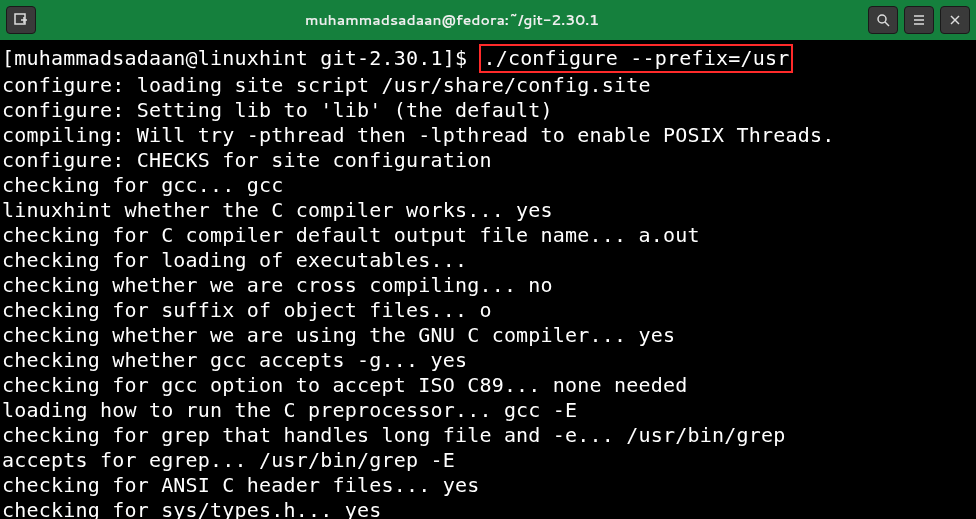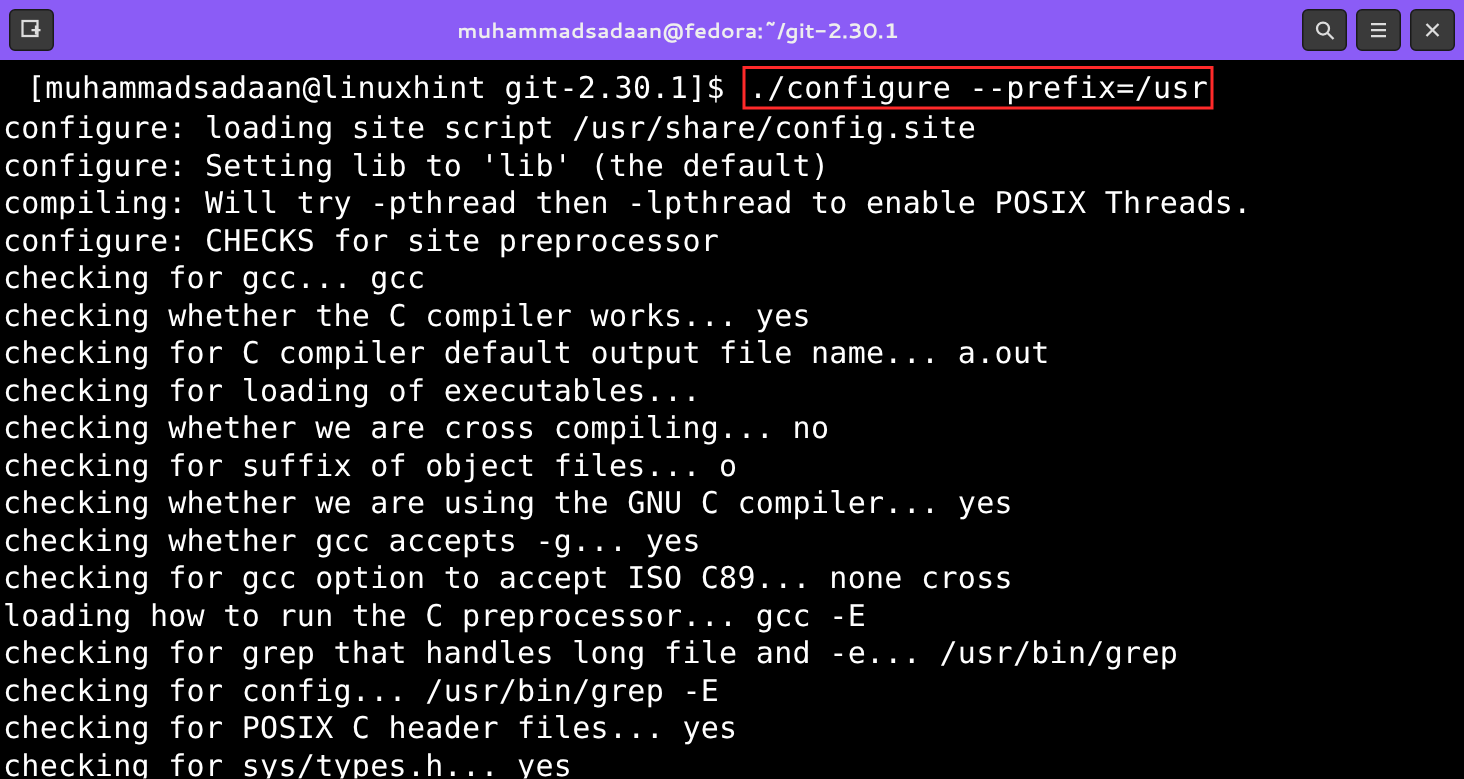--- a/index.html
+++ b/index.html
@@ -5,21 +5,21 @@
     * { margin: 0; padding: 0; box-sizing: border-box; }
     body {
       width: 976px;
       height: 519px;
       background: #000;
       font-family: "DejaVu Sans Mono", "Liberation Mono", monospace;
       overflow: hidden;
     }
     .titlebar {
       height: 40px;
-      background: #8b5cf6;
+      background: #15803d;
       display: flex;
       align-items: center;
       padding: 0 6px;
       gap: 6px;
     }
     .tb-btn {
       width: 30px;
       height: 28px;
       background: #3a3a3a;
       border: 1px solid #1a1a1a;
@@ -41,21 +41,21 @@
     .tb-right { display: flex; gap: 6px; }
     .tb-close { font-size: 14px; }
     .terminal {
       padding: 4px 2px;
       color: #fff;
       font-size: 20px;
       line-height: 25px;
       white-space: pre;
       letter-spacing: 0.2px;
     }
-    .prompt-line { display: block; margin-left: 16px; }
+    .prompt-line { display: block; }
     .hl-box {
       border: 2px solid #ff2a2a;
       padding: 0 2px;
       display: inline-block;
     }
     svg { display: block; }
   </style>
 </head>
 <body>
 
@@ -87,27 +87,27 @@
           <line x1="2" y1="2" x2="10" y2="10" stroke="#ddd" stroke-width="1.5"></line>
           <line x1="10" y1="2" x2="2" y2="10" stroke="#ddd" stroke-width="1.5"></line>
         </svg>
     </div>
   </div>
 </div>
 
 <div class="terminal"><span class="prompt-line"><span>[muhammadsadaan@linuxhint git-2.30.1]$ </span><span class="hl-box">./configure --prefix=/usr</span></span><span>configure: loading site script /usr/share/config.site</span>
 <span>configure: Setting lib to 'lib' (the default)</span>
 <span>compiling: Will try -pthread then -lpthread to enable POSIX Threads.</span>
-<span>configure: CHECKS for site preprocessor</span>
+<span>configure: CHECKS for site configuration</span>
 <span>checking for gcc... gcc</span>
-<span>checking whether the C compiler works... yes</span>
+<span>linuxhint whether the C compiler works... yes</span>
 <span>checking for C compiler default output file name... a.out</span>
 <span>checking for loading of executables...</span>
 <span>checking whether we are cross compiling... no</span>
 <span>checking for suffix of object files... o</span>
 <span>checking whether we are using the GNU C compiler... yes</span>
 <span>checking whether gcc accepts -g... yes</span>
-<span>checking for gcc option to accept ISO C89... none cross</span>
+<span>checking for gcc option to accept ISO C89... none needed</span>
 <span>loading how to run the C preprocessor... gcc -E</span>
 <span>checking for grep that handles long file and -e... /usr/bin/grep</span>
-<span>checking for config... /usr/bin/grep -E</span>
-<span>checking for POSIX C header files... yes</span>
+<span>accepts for egrep... /usr/bin/grep -E</span>
+<span>checking for ANSI C header files... yes</span>
 <span>checking for sys/types.h... yes</span></div>
 
 </body></html>

